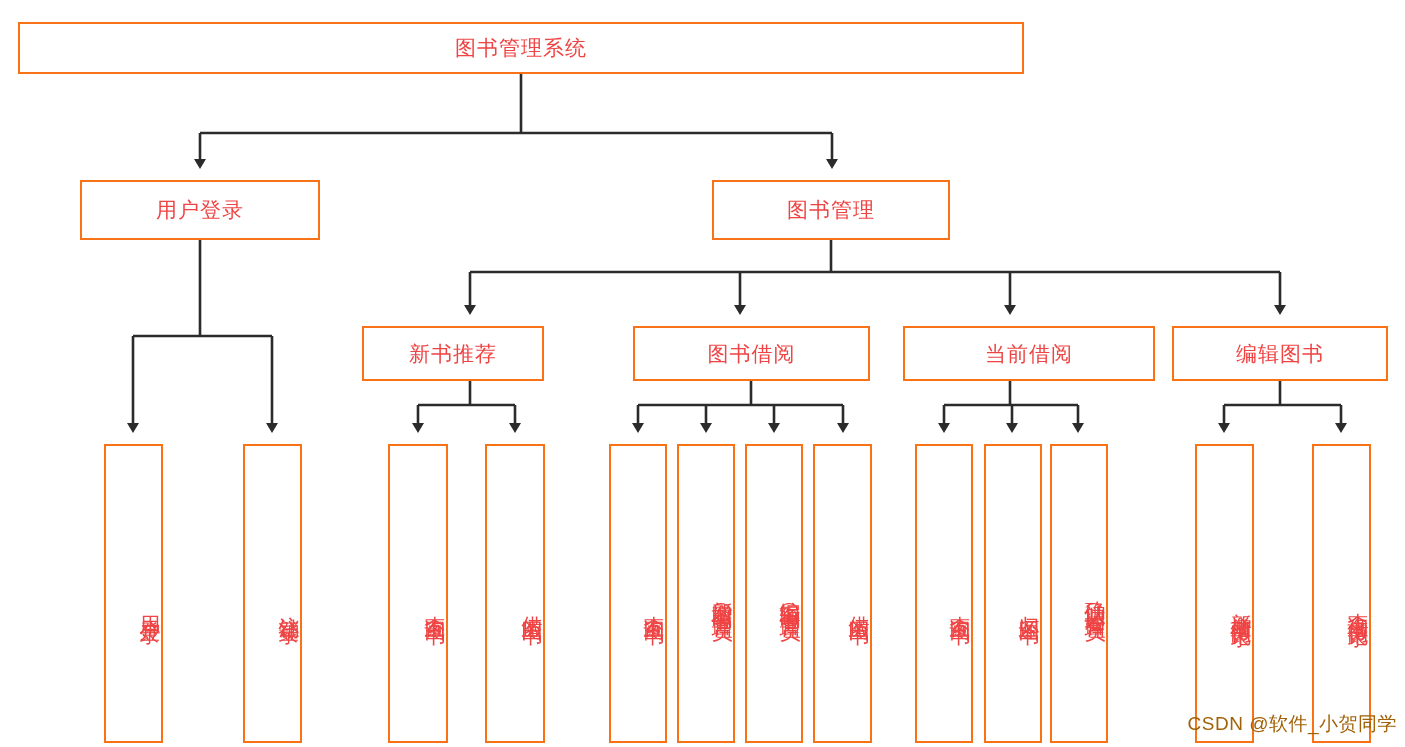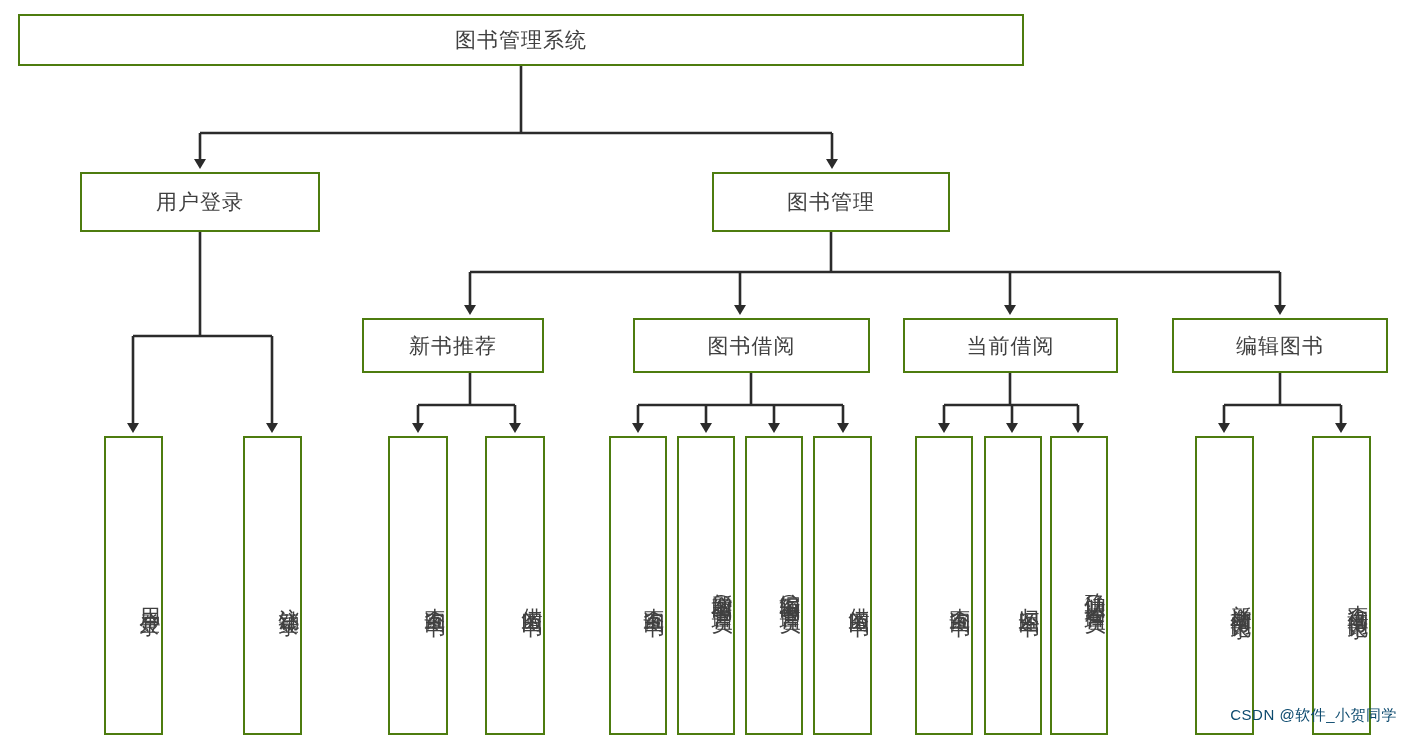--- a/index.html
+++ b/index.html
@@ -13,26 +13,27 @@
   #canvas {
     position: relative;
     width: 1405px;
     height: 747px;
     background: #ffffff;
     overflow: hidden;
   }
   .node {
     position: absolute;
     box-sizing: border-box;
-    border: 2px solid #4d7c0f;
+    border: 2px solid #f97316;
     background: #ffffff;
     display: flex;
     align-items: center;
     justify-content: center;
-    color: #404040;
+    color: #ef4444;
+    margin-top: 8px;
   }
   .node.horiz {
     font-size: 21px;
     letter-spacing: 1px;
   }
   .node.vert {
     writing-mode: vertical-rl;
     text-orientation: upright;
     font-size: 21px;
     letter-spacing: 3px;
@@ -48,23 +49,23 @@
     position: absolute;
     left: 0;
     top: 0;
     width: 1405px;
     height: 747px;
     pointer-events: none;
   }
   .watermark {
     position: absolute;
     right: 8px;
-    bottom: 22px;
-    font-size: 15px;
-    color: #0c4a6e;
+    bottom: 10px;
+    font-size: 19px;
+    color: #a16207;
     letter-spacing: 0.5px;
     white-space: nowrap;
   }
 </style>
 </head>
 <body>
 
 <div id="canvas">
 
   <svg class="links" viewBox="0 0 1405 747" xmlns="http://www.w3.org/2000/svg">
@@ -127,21 +128,21 @@
   <div class="node horiz" style="left:712px; top:172px; width:238px; height:60px;">
     <span>图书管理</span>
   </div>
 
   <div class="node horiz" style="left:362px; top:318px; width:182px; height:55px;">
     <span>新书推荐</span>
   </div>
   <div class="node horiz" style="left:633px; top:318px; width:237px; height:55px;">
     <span>图书借阅</span>
   </div>
-  <div class="node horiz" style="left:903px; top:318px; width:215px; height:55px;font-family:Liberation Mono, monospace;">
+  <div class="node horiz" style="left:903px; top:318px; width:252px; height:55px;font-family:Liberation Mono, monospace;">
     <span>当前借阅</span>
   </div>
   <div class="node horiz" style="left:1172px; top:318px; width:216px; height:55px;">
     <span>编辑图书</span>
   </div>
 
   <div class="node vert" style="left:104px; top:436px; width:59px; height:299px;">
     <span>用户登录</span>
   </div>
   <div class="node vert" style="left:243px; top:436px; width:59px; height:299px;">

